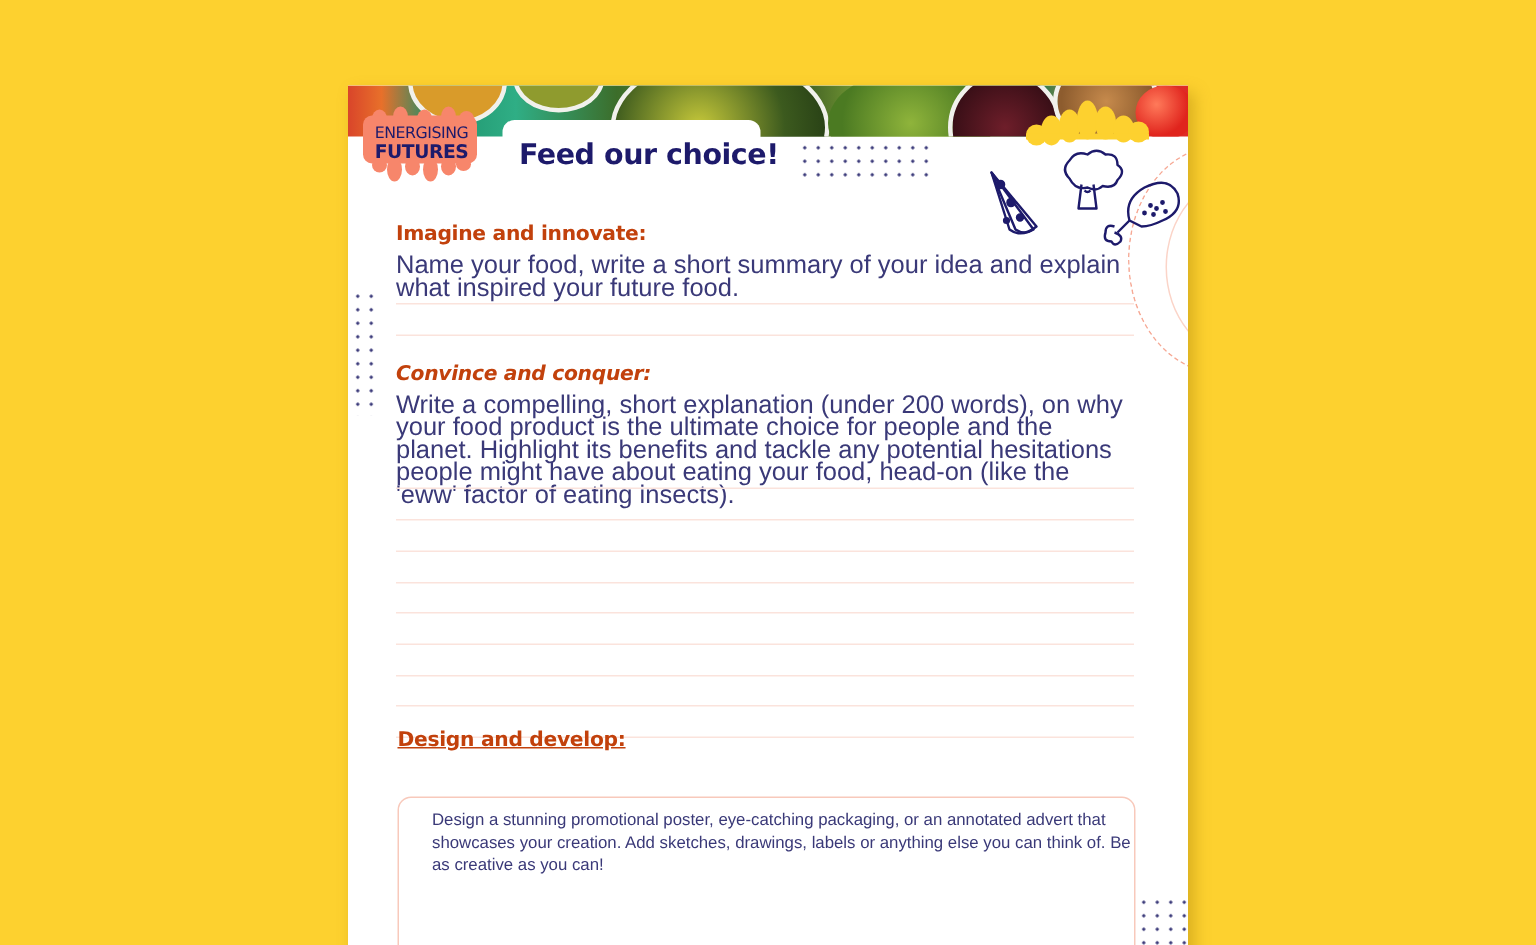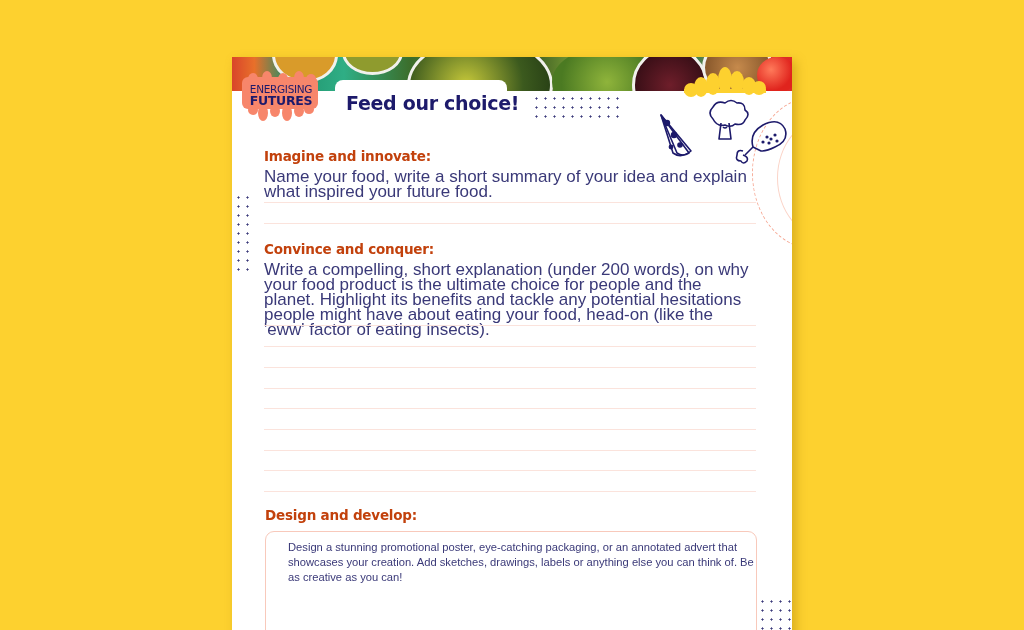--- a/index.html
+++ b/index.html
@@ -231,29 +231,29 @@
       <circle cx="106" cy="45" r="0.8" fill="#1d1a6b"></circle>
       <circle cx="120" cy="44" r="0.8" fill="#1d1a6b"></circle>
     </g>
   </svg>
 
   <div class="section-title" style="top:91px;">Imagine and innovate:</div>
   <div class="section-desc" style="top:112px;">Name your food, write a short summary of your idea and explain what inspired your future food.</div>
   <div class="rule" style="top:145px;"></div>
   <div class="rule" style="top:166px;"></div>
 
-  <div class="section-title" style="top:184px;">Convince and conquer:</div>
+  <div class="section-title" style="top:184px;font-style:italic;">Convince and conquer:</div>
   <div class="section-desc" style="top:205px;width:490px;">Write a compelling, short explanation (under 200 words), on why your food product is the ultimate choice for people and the planet. Highlight its benefits and tackle any potential hesitations people might have about eating your food, head-on (like the 'eww' factor of eating insects).</div>
   <div class="rule" style="top:268px;"></div>
   <div class="rule" style="top:289px;"></div>
   <div class="rule" style="top:310px;"></div>
   <div class="rule" style="top:331px;"></div>
   <div class="rule" style="top:351px;"></div>
   <div class="rule" style="top:372px;"></div>
   <div class="rule" style="top:393px;"></div>
   <div class="rule" style="top:413px;"></div>
   <div class="rule" style="top:434px;"></div>
 
-  <div class="section-title" style="top:450px;left:33px;">Design and develop:</div>
+  <div class="section-title" style="top:428px;left:33px;text-decoration:underline;">Design and develop:</div>
   <div class="design-box">
     <div class="box-text">Design a stunning promotional poster, eye-catching packaging, or an annotated advert that showcases your creation. Add sketches, drawings, labels or anything else you can think of. Be as creative as you can!</div>
   </div>
 </div>
 
 </body></html>

